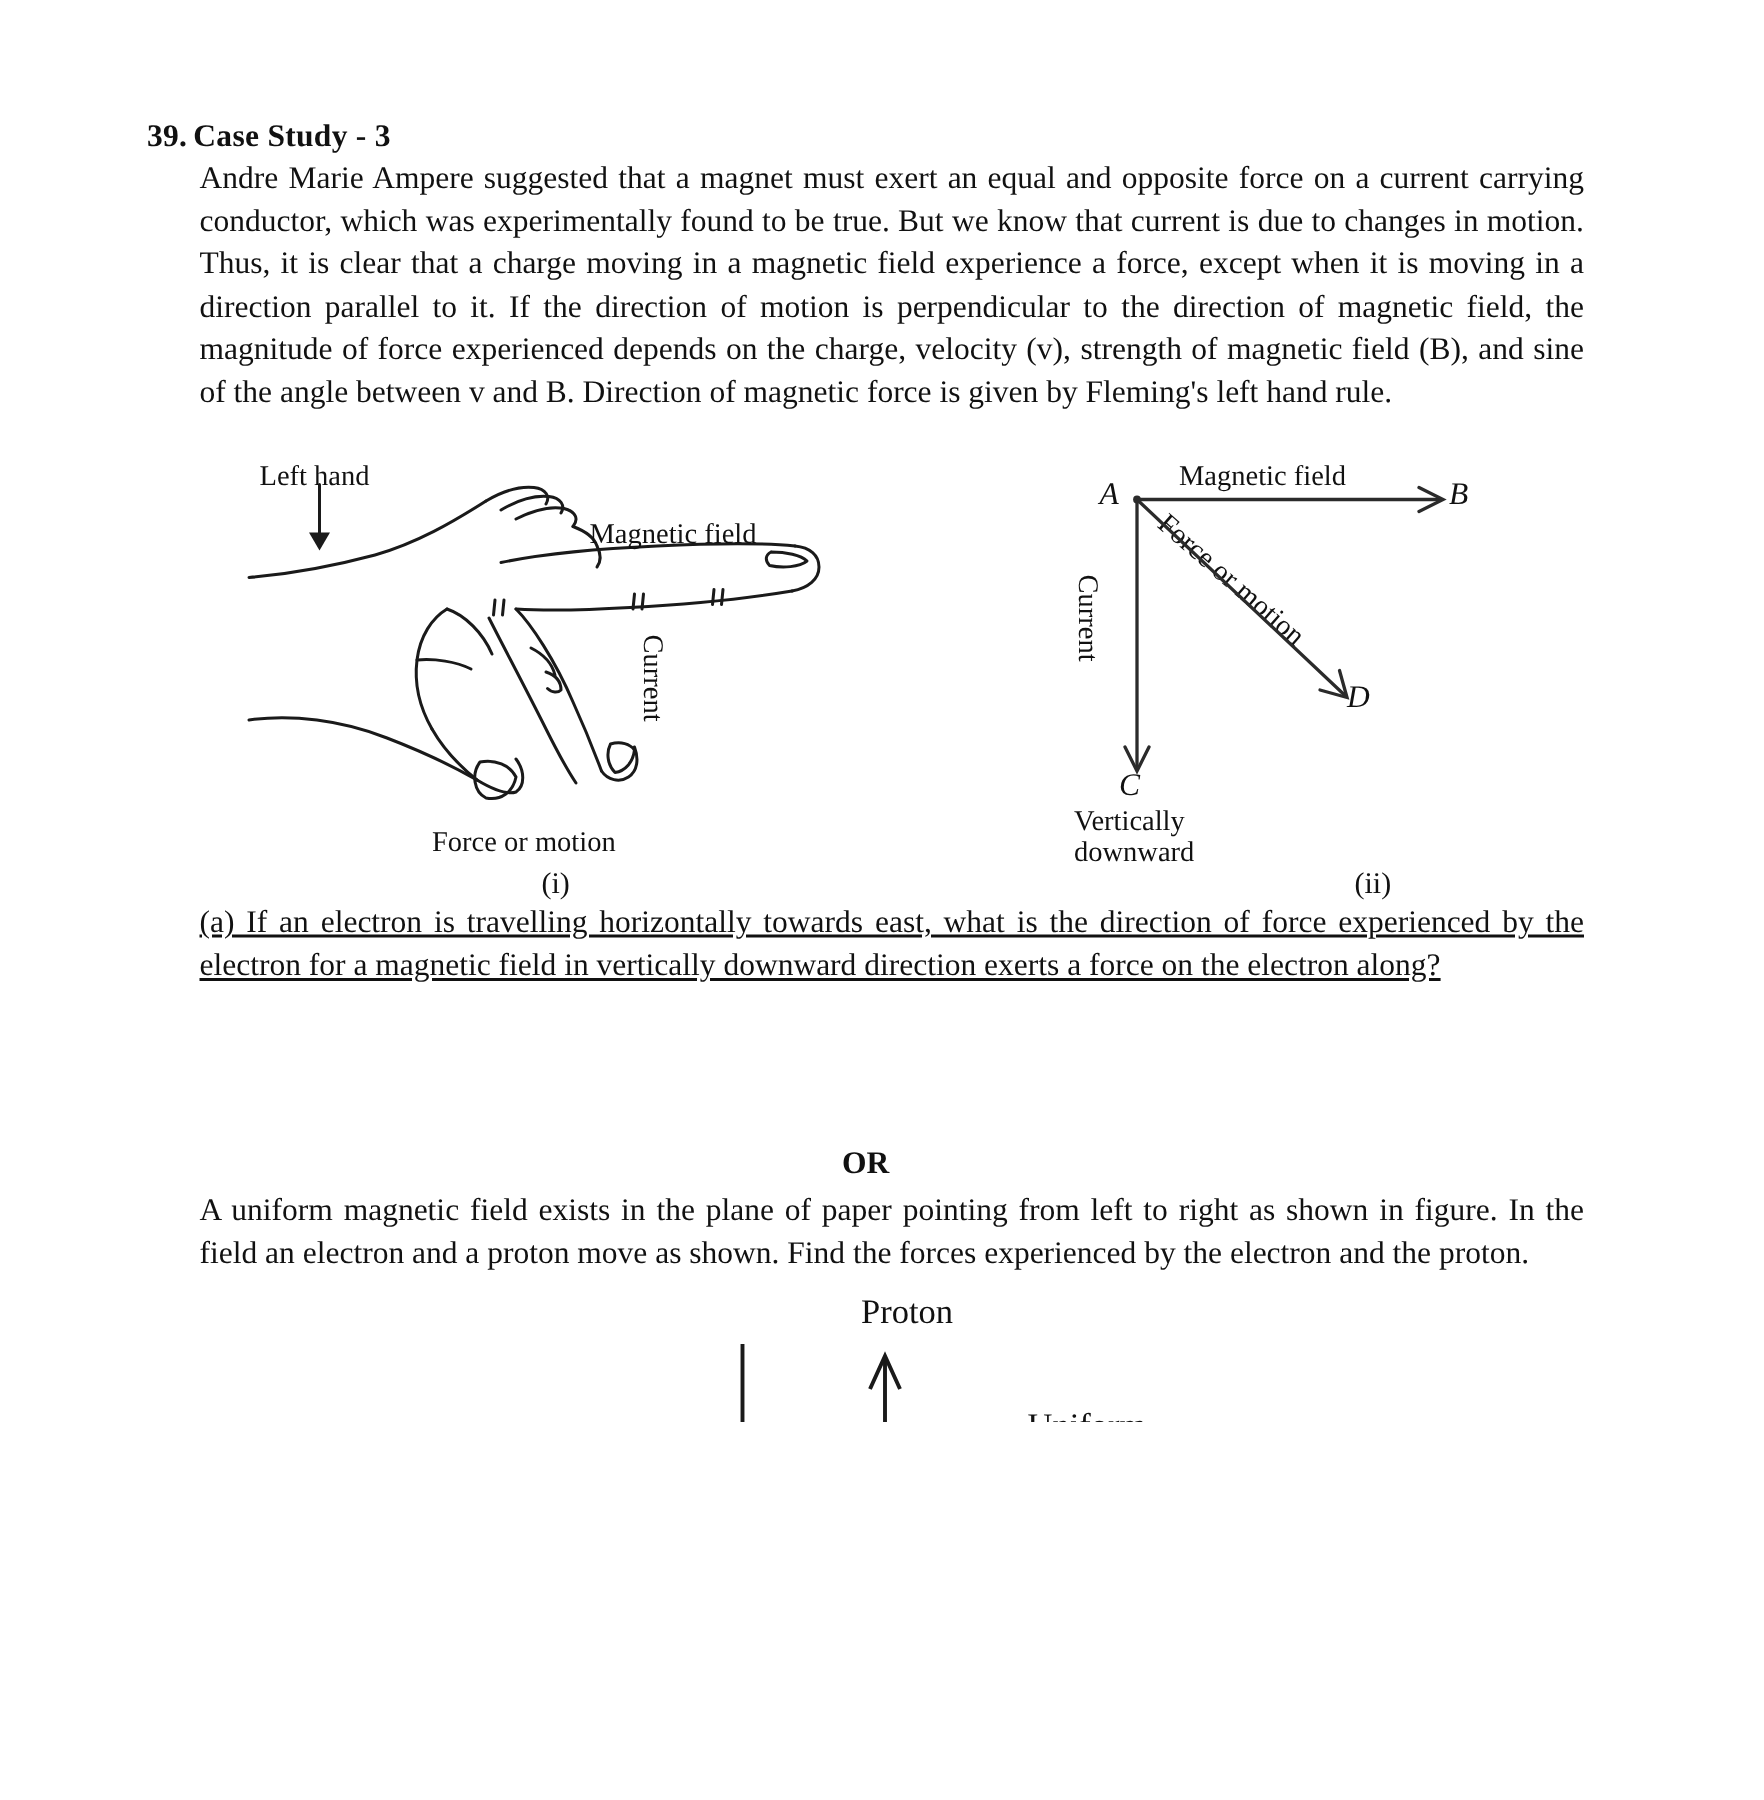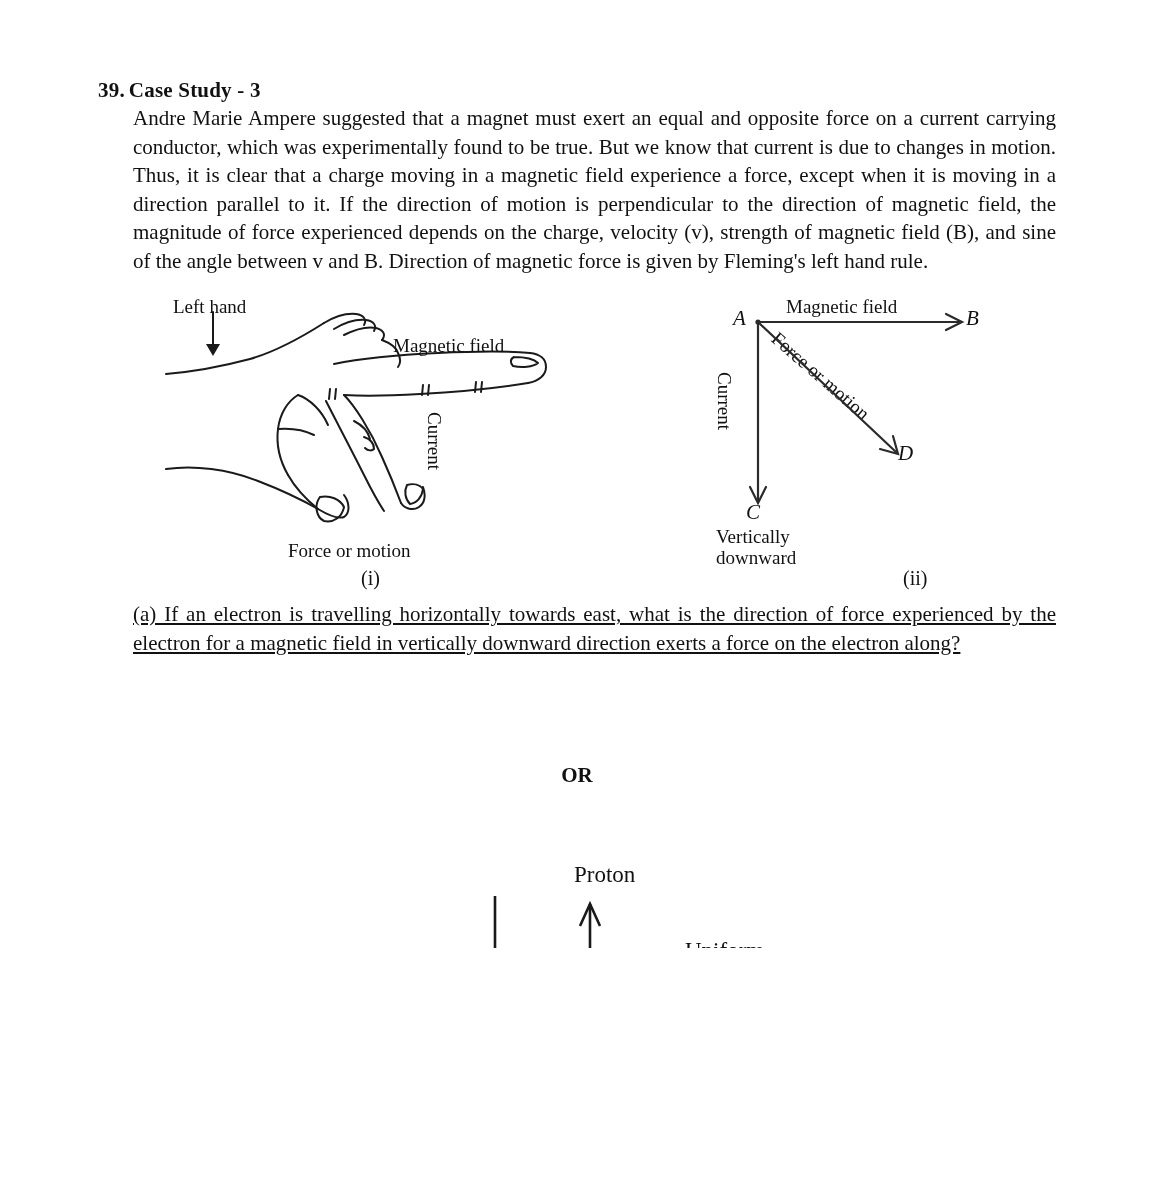--- a/index.html
+++ b/index.html
@@ -41,21 +41,21 @@
     font-size: 21px;
     line-height: 28.6px;
     text-align: justify;
     text-justify: inter-word;
   }
 
   
   .figrow {
     position: absolute;
     left: 98px;
-    top: 289px;
+    top: 300px;
     width: 978px;
     height: 305px;
   }
   .fig-i  { position: absolute; left: 60px;  top: 0;  width: 430px; height: 305px; }
   .fig-ii { position: absolute; left: 600px; top: 0;  width: 380px; height: 305px; }
 
   .cap {
     position: absolute;
     font-size: 19px;
     line-height: 23px;
@@ -230,20 +230,21 @@
         </g>
       </svg>
     </div>
   </div>
 
   <div class="questions">
     <div class="qline just">(a) If an electron is travelling horizontally towards east, what is the direction of force experienced by the electron for a magnetic field in vertically downward direction exerts a force on the electron along?</div>
   </div>
 
   <div class="or-word">OR</div>
+  <div class="or-para">A uniform magnetic field exists in the plane of paper pointing from left to right as shown in figure. In the field an electron and a proton move as shown. Find the forces experienced by the electron and the proton.</div>
 
   <div class="fig-bottom">
     <div class="fb-label" style="left:152px; top:0px;margin-left:32px;">Proton</div>
     <div class="fb-label" style="left:295px; top:76px;">Uniform</div>
     <div class="fb-label" style="left:295px; top:108px;">towards</div>
     <div class="fb-label" style="left:295px; top:140px;">field</div>
     <div class="fb-label" style="left:55px; top:308px;margin-top:32px;">Electron</div>
 
     <svg width="340" height="310" viewBox="0 0 340 310" style="position:absolute;left:0;top:26px;">
       <g stroke="#1a1a1a" stroke-width="2.6" fill="none" stroke-linecap="butt">

